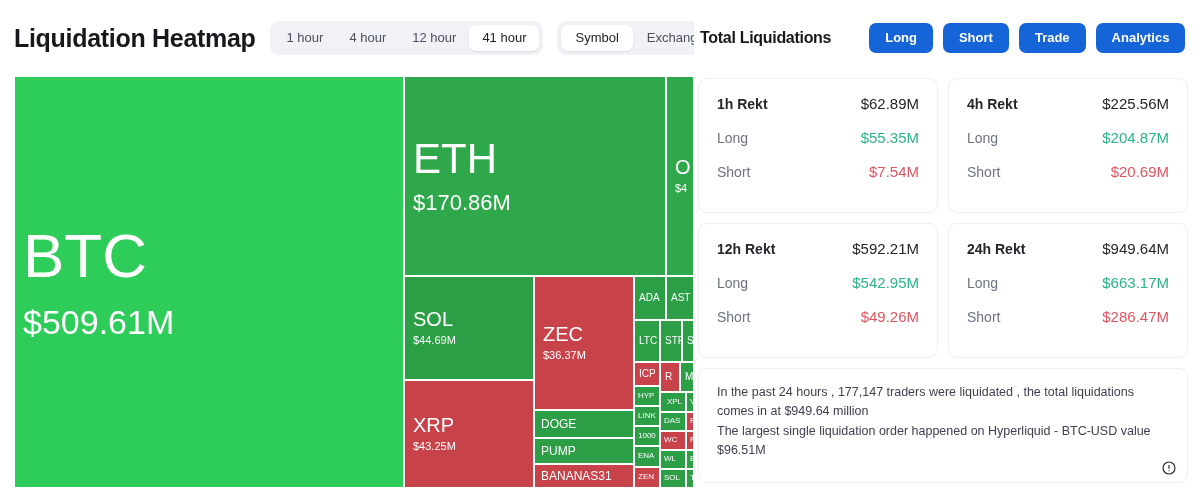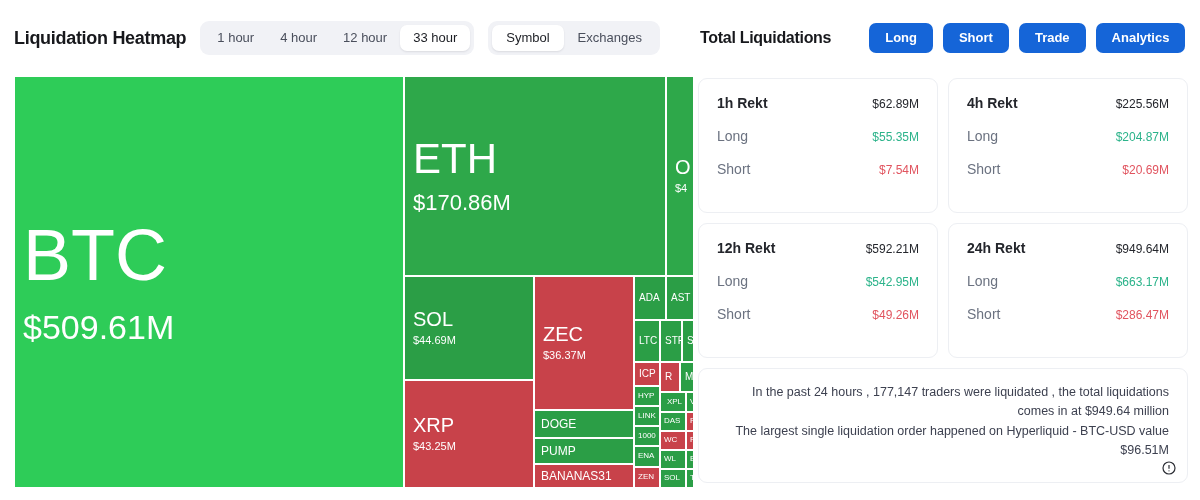--- a/index.html
+++ b/index.html
@@ -12,21 +12,21 @@
   .page { position: relative; width: 1200px; height: 500px; display: flex; }
 
   
   .left-panel { width: 694px; height: 500px; position: relative; background:#fff; }
 
   .left-header {
     height: 76px; display: flex; align-items: center;
     padding-left: 14px; gap: 14px;
   }
   .panel-title {
-    font-size: 18px; font-weight: bold; color: #17181c;
+    font-size: 25px; font-weight: bold; color: #17181c;
     letter-spacing: -0.3px; white-space: nowrap;
   }
   .seg-group {
     display: flex; align-items: center;
     background: #f1f2f6; border-radius: 9px; padding: 4px;
     height: 34px;
   }
   .seg-btn {
     font-size: 13px; color: #4a4f5c; padding: 0 13px;
     height: 26px; line-height: 26px; border-radius: 7px;
@@ -47,21 +47,21 @@
   .tile {
     position: absolute; overflow: hidden;
     border: 1px solid #ffffff;
     color: #ffffff;
     display: flex; flex-direction: column; justify-content: center;
     padding-left: 8px;
   }
   .tile .sym { font-weight: 400; line-height: 1.05; white-space: nowrap; }
   .tile .val { font-weight: 400; line-height: 1.1; white-space: nowrap; }
 
-  .tile.sz-xl .sym { font-size: 72px; margin-bottom: 16px; }
+  .tile.sz-xl .sym { font-size: 62px; margin-bottom: 16px; }
   .tile.sz-xl .val { font-size: 34px; }
 
   .tile.sz-lg .sym { font-size: 42px; margin-bottom: 10px; }
   .tile.sz-lg .val { font-size: 22px; }
 
   .tile.sz-md .sym { font-size: 20px; margin-bottom: 4px; }
   .tile.sz-md .val { font-size: 11px; }
 
   .tile.sz-sm { justify-content: center; padding-left: 6px; }
   .tile.sz-sm .sym { font-size: 12px; }
@@ -101,31 +101,30 @@
     border-radius: 9px; padding: 16px 18px 14px 18px;
     height: 135px;
   }
   .stat-row {
     display: flex; justify-content: space-between; align-items: baseline;
     margin-bottom: 17px;
   }
   .stat-row:last-child { margin-bottom: 0; }
   .stat-label { font-size: 14px; color: #6b7280; }
   .stat-row.head .stat-label { color: #24262c; font-weight: bold; font-size: 14px; }
-  .stat-value { font-size: 12px; color: #24262c; }
+  .stat-value { font-size: 15px; color: #24262c; }
   .stat-value.pos { color: #2bb38a; }
   .stat-value.neg { color: #e1545f; }
 
   .summary {
     position: absolute; left: 4px; top: 368px;
     width: 490px; height: 115px;
     background: #ffffff; border: 1px solid #edeff3;
     border-radius: 9px; padding: 14px 18px 10px 18px;
     position: absolute;
-    text-align: right;
   }
   .summary p {
     font-size: 12.5px; color: #3d4150; line-height: 1.55;
   }
   .info-icon {
     position: absolute; right: 10px; bottom: 6px;
     width: 16px; height: 16px; color: #2c2e35;
   }
 </style>
 </head>
@@ -135,21 +134,21 @@
 
   <div class="left-panel">
 
     <div class="left-header">
       <div class="panel-title">Liquidation Heatmap</div>
 
       <div class="seg-group">
         <div class="seg-btn">1 hour</div>
         <div class="seg-btn">4 hour</div>
         <div class="seg-btn">12 hour</div>
-        <div class="seg-btn active">33 hour</div>
+        <div class="seg-btn active">41 hour</div>
       </div>
 
       <div class="seg-group small">
         <div class="seg-btn active">Symbol</div>
         <div class="seg-btn">Exchanges</div>
       </div>
     </div>
 
     <div class="treemap" id="treemap">
         <div class="tile sz-xl" style="left: 0px; top: 0px; width: 390px; height: 412px; background: rgb(46, 204, 88);">

